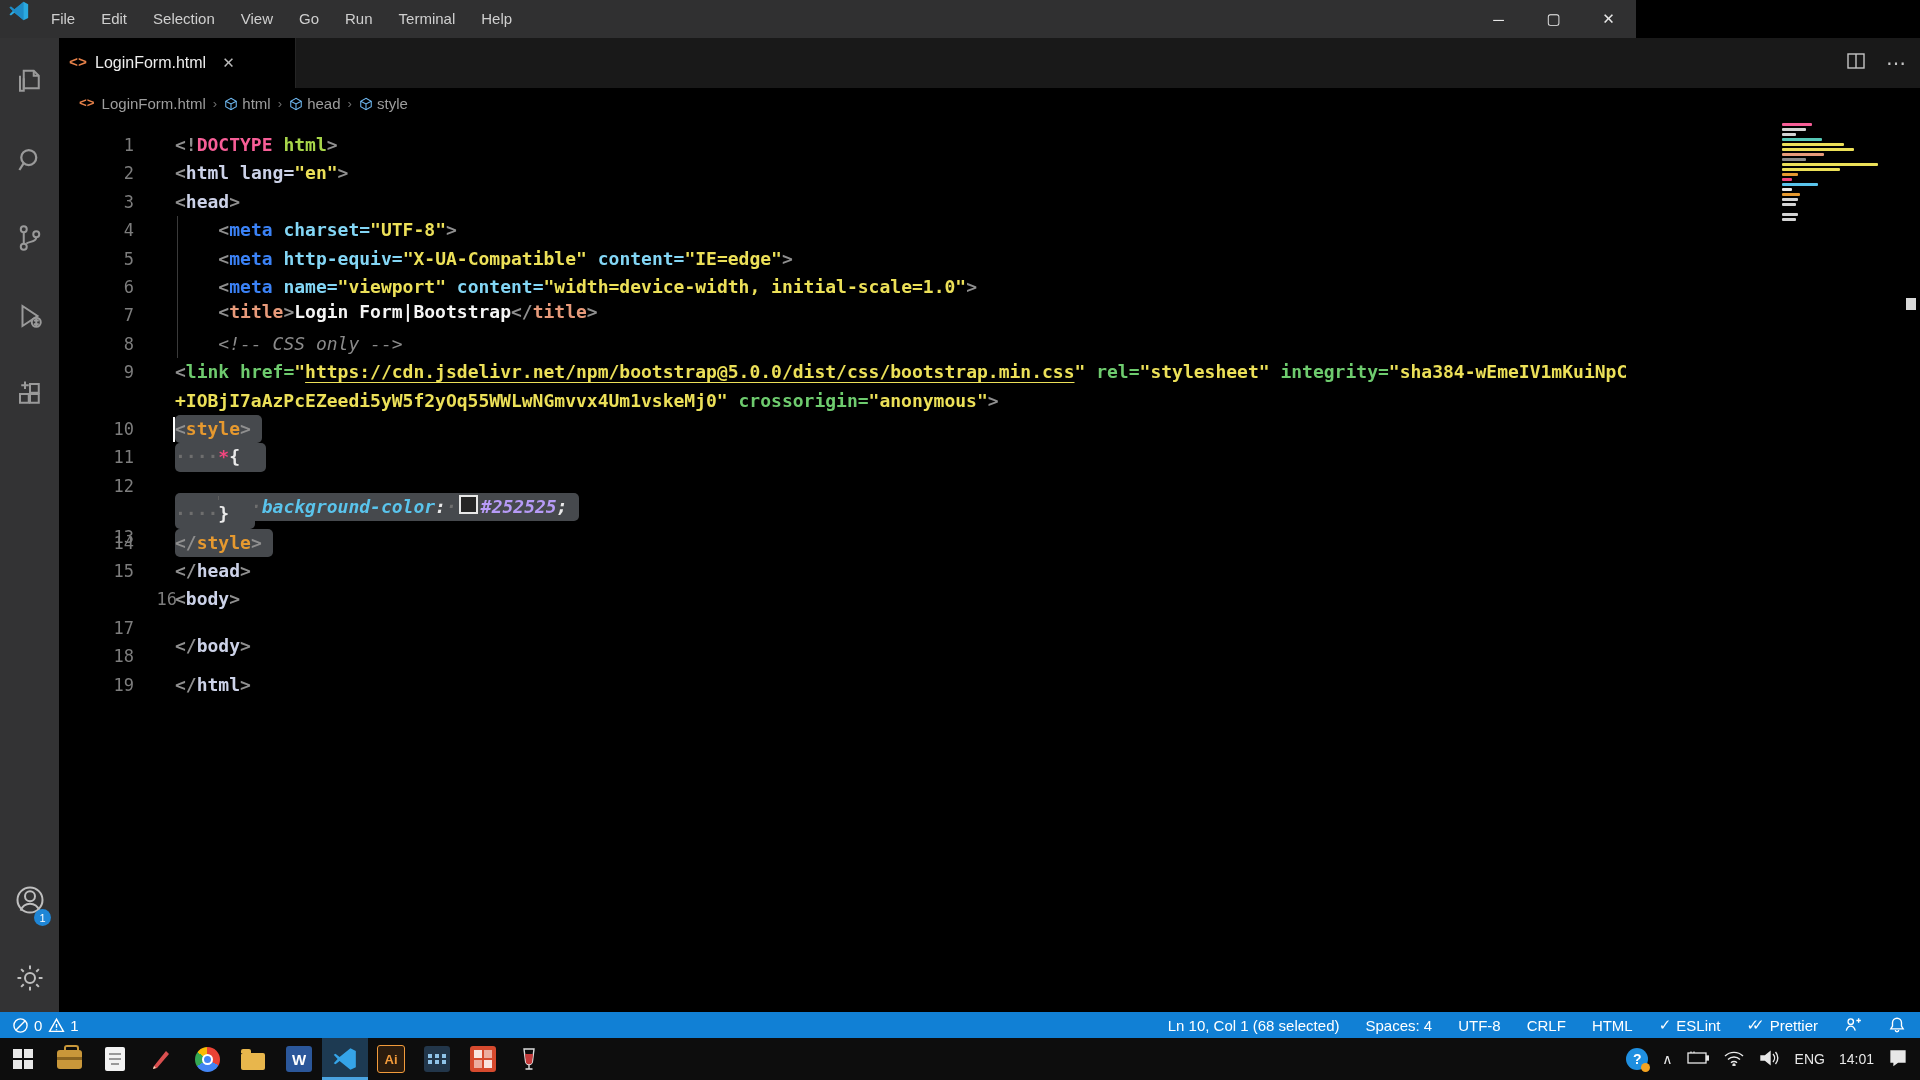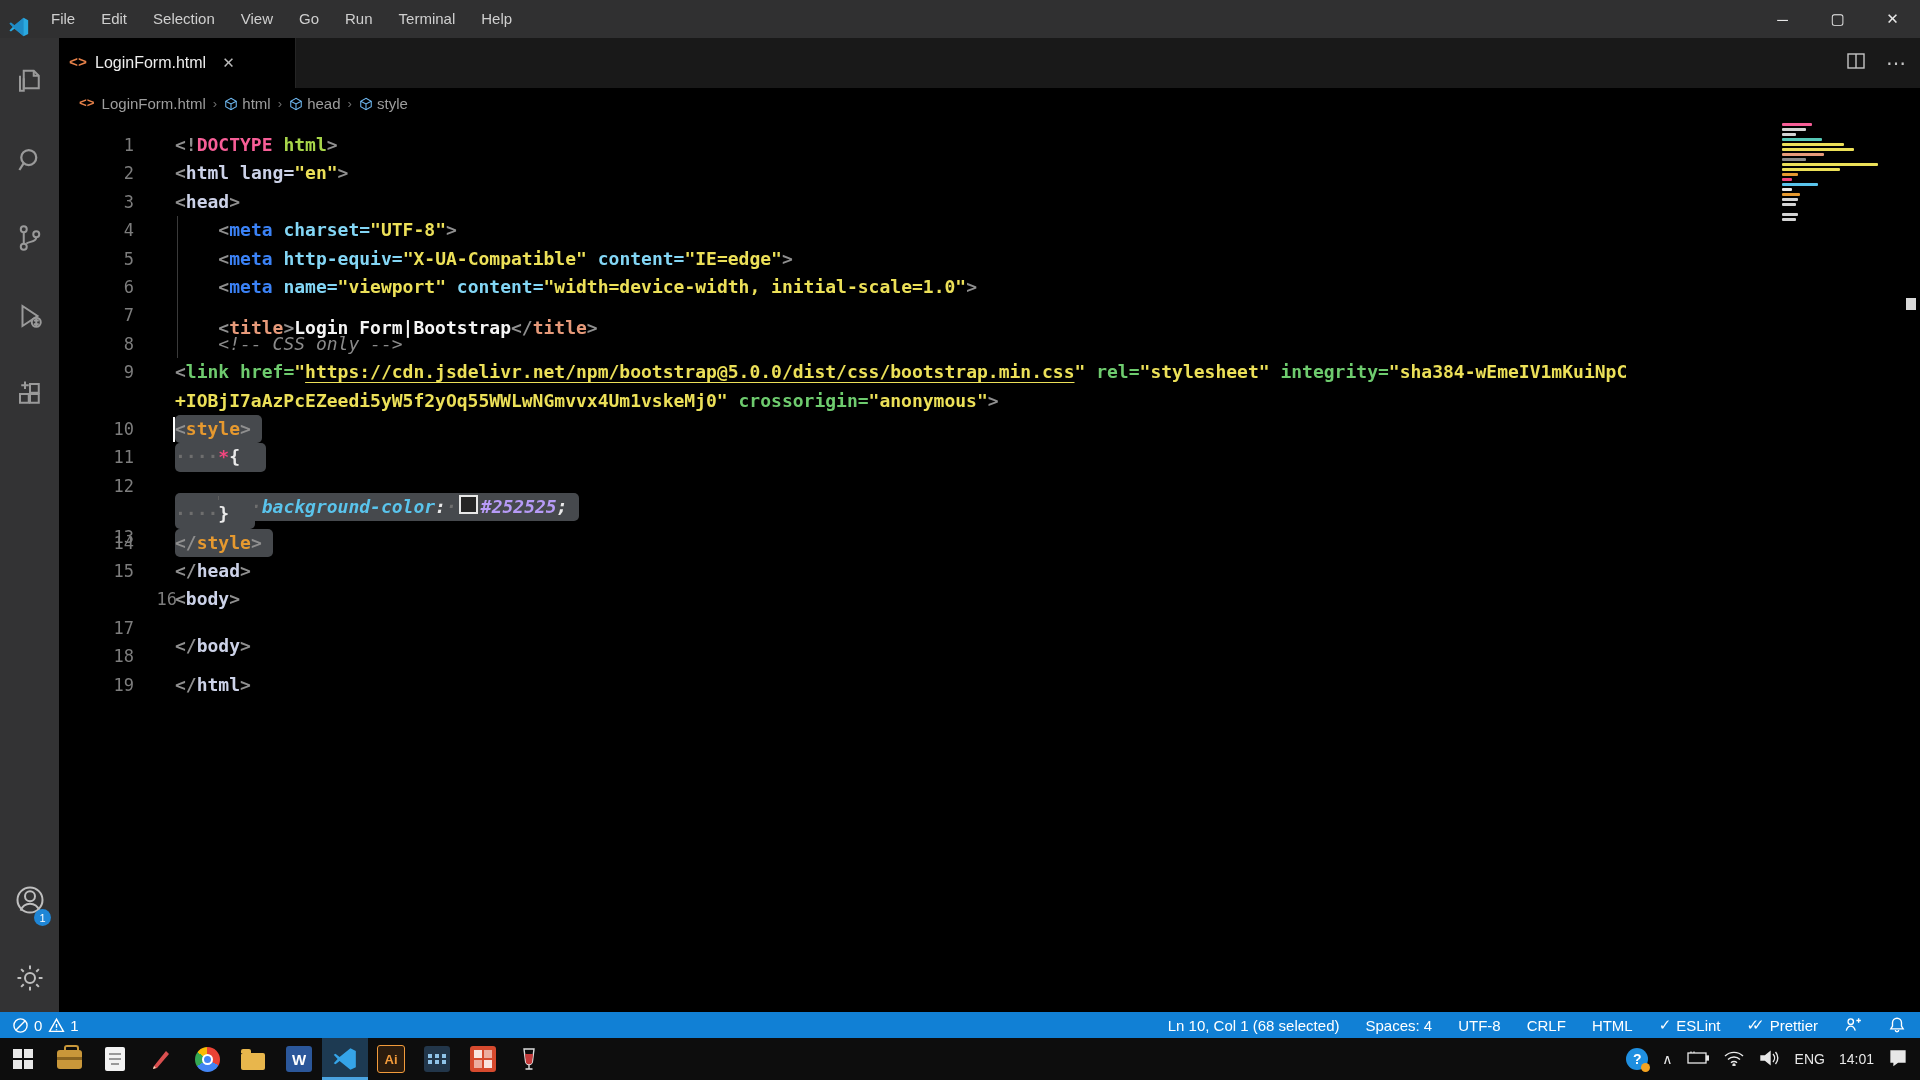--- a/index.html
+++ b/index.html
@@ -1,20 +1,20 @@
 <!DOCTYPE html>
 <html><head>
 <meta charset="utf-8">
 <style>
   html,body{margin:0;padding:0;background:#000;}
   #screen{position:relative;width:1920px;height:1080px;overflow:hidden;background:#000;
           font-family:"Liberation Sans",sans-serif;color:#ccc;}
   
-  #titlebar{position:absolute;left:0;top:0;width:1920px;height:38px;background:#303031;
-            display:flex;align-items:flex-end;}
+  #titlebar{position:absolute;left:0;top:0;width:1636px;height:38px;background:#303031;
+            display:flex;align-items:flex-start;}
   #titlebar .logo{width:38px;display:flex;justify-content:center;}
   .menu-item{padding:0 13px;font-size:15px;color:#cfcfcf;height:38px;line-height:38px;}
   #win-title{position:absolute;left:0;right:0;text-align:center;font-size:15px;color:#cfcfcf;pointer-events:none;}
   #win-controls{position:absolute;right:0;top:0;height:38px;display:flex;}
   .win-btn{width:55px;height:38px;display:flex;align-items:center;justify-content:center;color:#e8e8e8;font-size:15px;}
   
   #activitybar{position:absolute;left:0;top:38px;width:59px;height:974px;background:#333334;}
   .act-icon{position:absolute;left:0;width:59px;height:60px;display:flex;align-items:center;justify-content:center;}
   .badge{position:absolute;right:8px;bottom:4px;background:#1f86d6;color:#fff;font-size:11px;border-radius:50%;
          width:17px;height:17px;display:flex;align-items:center;justify-content:center;}
@@ -203,21 +203,21 @@
         <div class="row" style="top: 41.4px;"><span class="tk-p">&lt;</span><span class="tk-tp">html</span><span class="tk-p"> </span><span class="tk-tp">lang=</span><span class="tk-s">"en"</span><span class="tk-p">&gt;</span></div>
         <div class="ln" style="top: 69.8px;">3</div>
         <div class="row" style="top: 69.8px;"><span class="tk-p">&lt;</span><span class="tk-tp">head</span><span class="tk-p">&gt;</span></div>
         <div class="ln" style="top: 98.2px;">4</div>
         <div class="row" style="top: 98.2px;"><span class="tk-p">    </span><span class="tk-p">&lt;</span><span class="tk-tc">meta</span><span class="tk-p"> </span><span class="tk-ac">charset=</span><span class="tk-s">"UTF-8"</span><span class="tk-p">&gt;</span></div>
         <div class="ln" style="top: 126.6px;">5</div>
         <div class="row" style="top: 126.6px;"><span class="tk-p">    </span><span class="tk-p">&lt;</span><span class="tk-tc">meta</span><span class="tk-p"> </span><span class="tk-ac">http-equiv=</span><span class="tk-s">"X-UA-Compatible"</span><span class="tk-p"> </span><span class="tk-ac">content=</span><span class="tk-s">"IE=edge"</span><span class="tk-p">&gt;</span></div>
         <div class="ln" style="top: 155px;">6</div>
         <div class="row" style="top: 155px;"><span class="tk-p">    </span><span class="tk-p">&lt;</span><span class="tk-tc">meta</span><span class="tk-p"> </span><span class="tk-ac">name=</span><span class="tk-s">"viewport"</span><span class="tk-p"> </span><span class="tk-ac">content=</span><span class="tk-s">"width=device-width, initial-scale=1.0"</span><span class="tk-p">&gt;</span></div>
         <div class="ln" style="top: 183.4px;">7</div>
-        <div class="row" style="top: 196px;"><span class="tk-p">    </span><span class="tk-p">&lt;</span><span class="tk-ts">title</span><span class="tk-p">&gt;</span><span class="tk-tx">Login Form|Bootstrap</span><span class="tk-p">&lt;/</span><span class="tk-ts">title</span><span class="tk-p">&gt;</span></div>
+        <div class="row" style="top: 180px;"><span class="tk-p">    </span><span class="tk-p">&lt;</span><span class="tk-ts">title</span><span class="tk-p">&gt;</span><span class="tk-tx">Login Form|Bootstrap</span><span class="tk-p">&lt;/</span><span class="tk-ts">title</span><span class="tk-p">&gt;</span></div>
         <div class="ln" style="top: 211.8px;">8</div>
         <div class="row" style="top: 211.8px;"><span class="tk-p">    </span><span class="tk-cm">&lt;!-- CSS only --&gt;</span></div>
         <div class="ln" style="top: 240.2px;">9</div>
         <div class="row" style="top: 240.2px;"><span class="tk-p">&lt;</span><span class="tk-tg">link</span><span class="tk-p"> </span><span class="tk-tg">href=</span><span class="tk-s">"</span><span class="tk-u">https://cdn.jsdelivr.net/npm/bootstrap@5.0.0/dist/css/bootstrap.min.css</span><span class="tk-s">"</span><span class="tk-p"> </span><span class="tk-tg">rel=</span><span class="tk-s">"stylesheet"</span><span class="tk-p"> </span><span class="tk-tg">integrity=</span><span class="tk-s">"sha384-wEmeIV1mKuiNpC</span></div>
         <div class="row" style="top: 268.6px;"><span class="tk-s">+IOBjI7aAzPcEZeedi5yW5f2yOq55WWLwNGmvvx4Um1vskeMj0"</span><span class="tk-p"> </span><span class="tk-tg">crossorigin=</span><span class="tk-s">"anonymous"</span><span class="tk-p">&gt;</span></div>
         <div class="ln" style="top: 297px;">10</div>
         <div class="row" style="top: 297px;"><span class="sel"><span class="tk-p">&lt;</span><span class="tk-to">style</span><span class="tk-p">&gt;</span></span></div>
         <div class="cursor" style="top: 299px;"></div>
         <div class="ln" style="top: 325.4px;">11</div>
         <div class="row" style="top: 325.4px;"><span class="sel sel-wide"><span class="tk-d">····</span><span class="tk-st">*</span><span class="tk-w">{</span></span></div>

